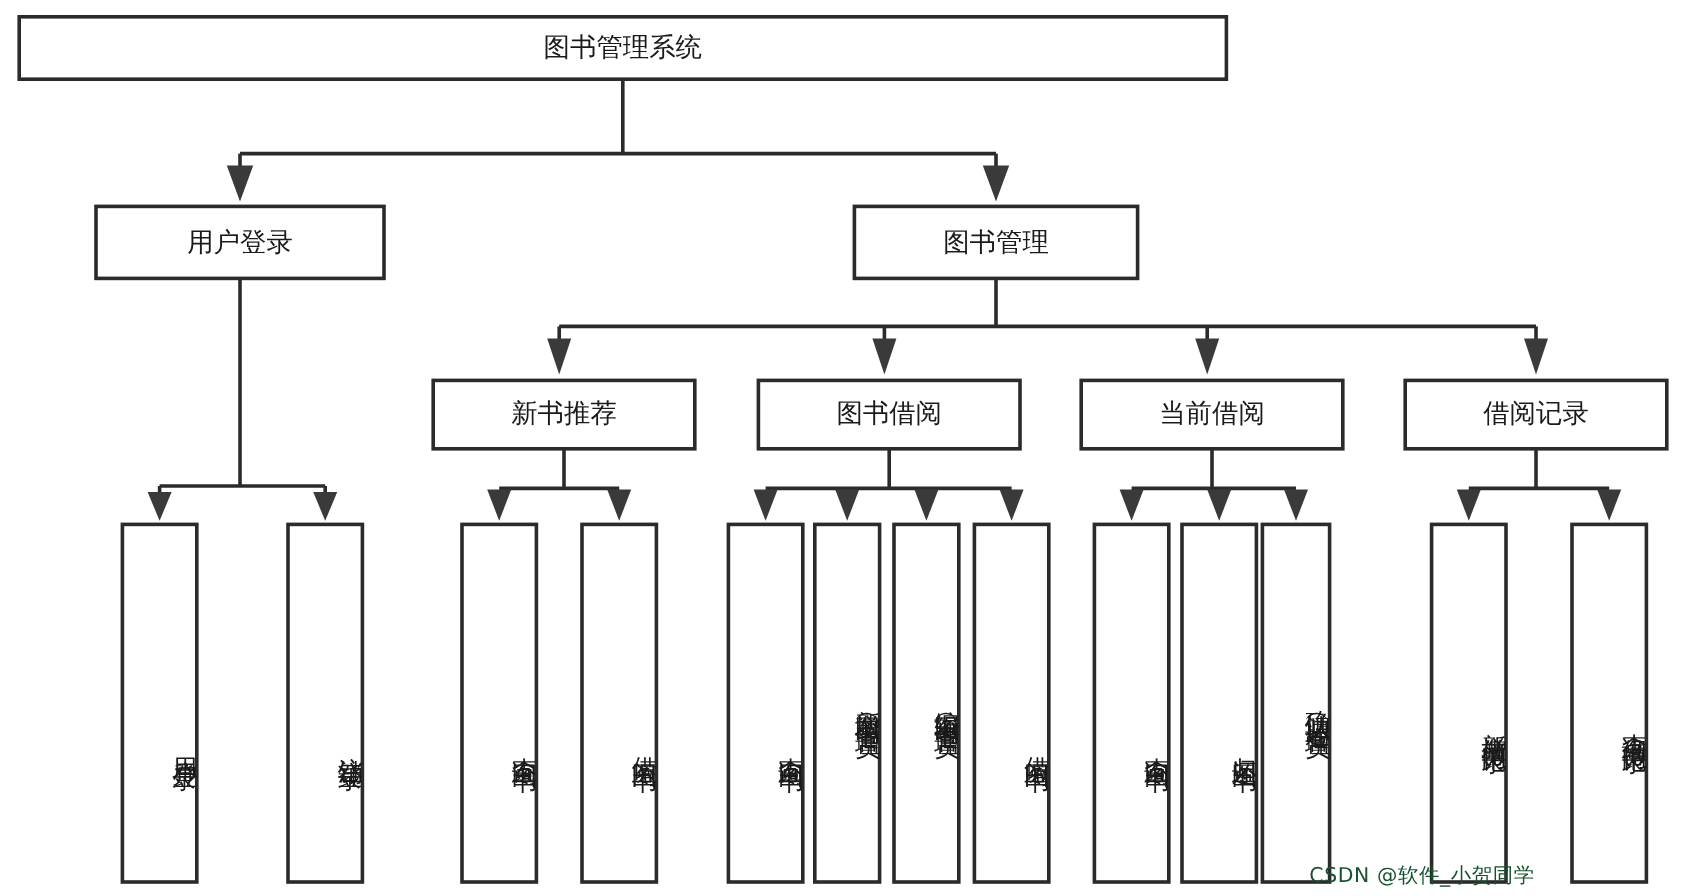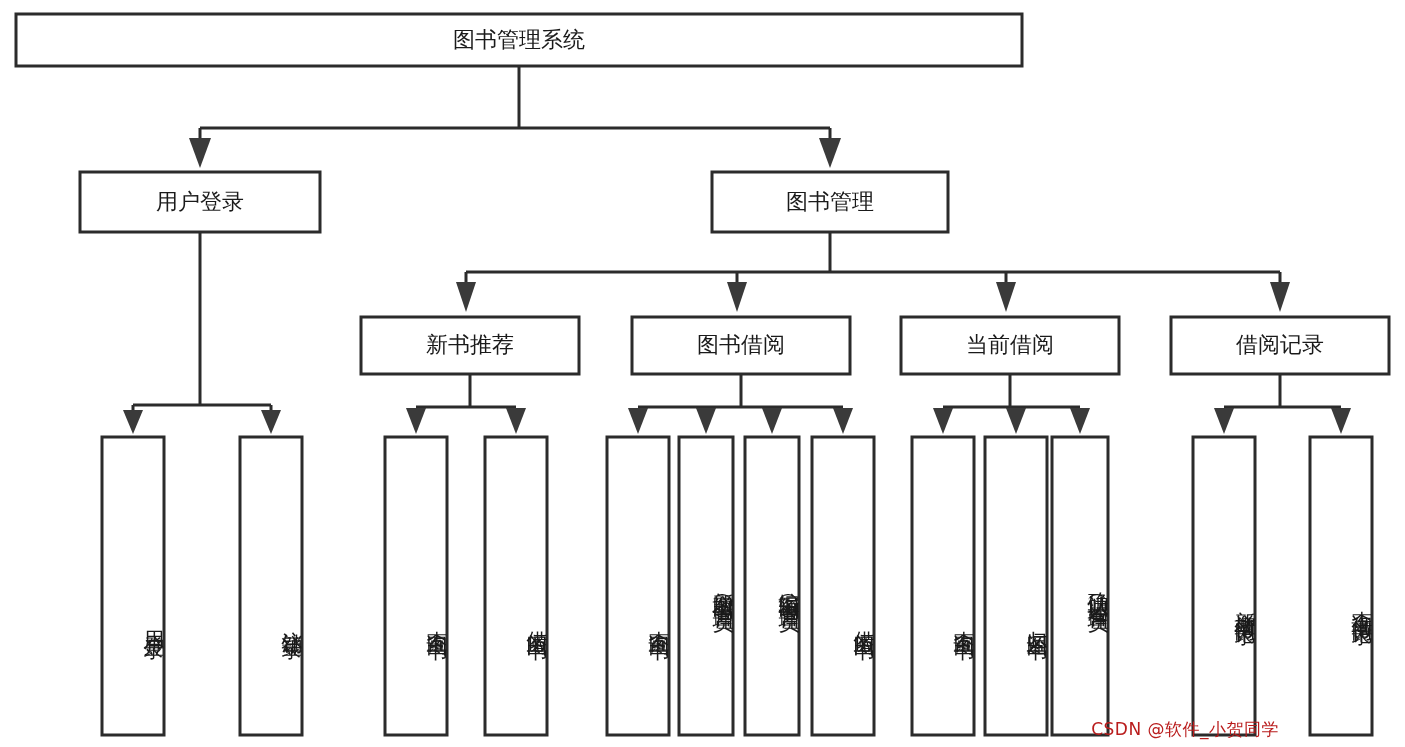--- a/index.html
+++ b/index.html
@@ -62,21 +62,21 @@
     justify-content: center;
     white-space: nowrap;
     pointer-events: none;
   }
   .watermark {
     position: absolute;
     right: 8px;
     bottom: 6px;
     font-family: "DejaVu Sans", "Liberation Sans", sans-serif;
     font-size: 17px;
-    color: #b91c1c;
+    color: #14532d;
     letter-spacing: 0.5px;
     white-space: nowrap;
   }
 </style>
 </head>
 <body>
 
 <div id="diagram-root">
 
   <svg id="tree-svg" viewBox="0 0 1405 747">

